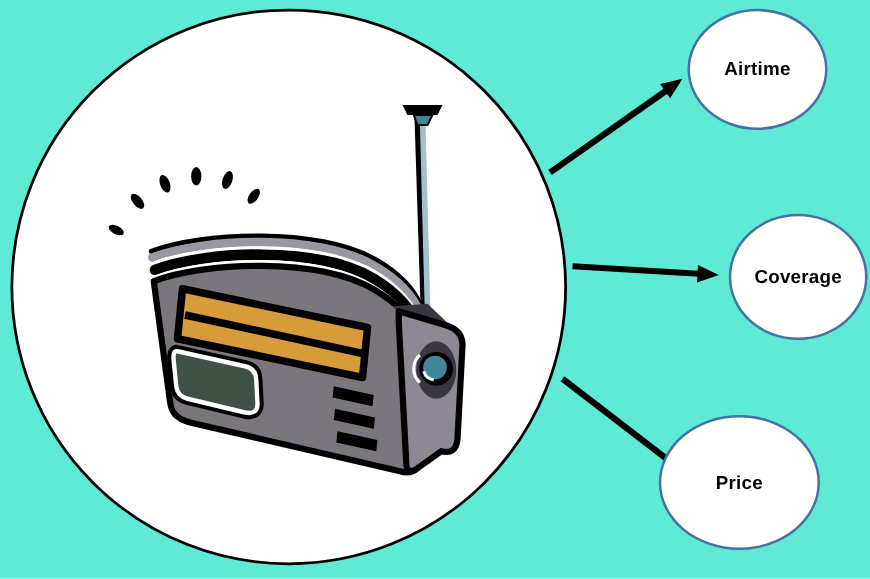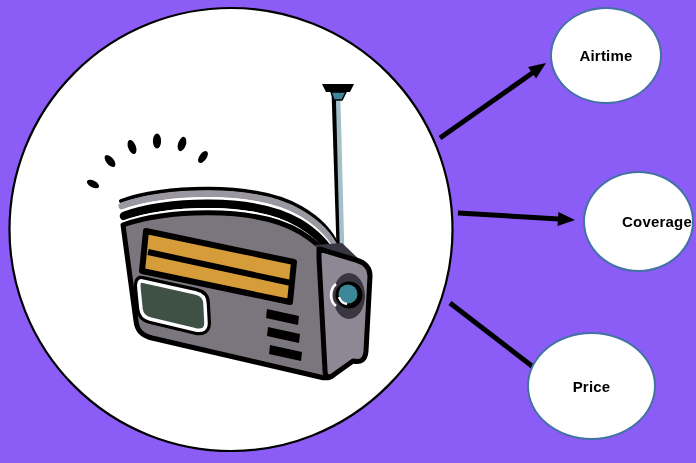--- a/index.html
+++ b/index.html
@@ -1,19 +1,19 @@
 <!DOCTYPE html>
 <html><head>
 <meta charset="utf-8">
 <style>
   html,body{margin:0;padding:0;background:#fff;}
   #canvas{
     position:relative;
     width:696px;height:463px;
-    background:#8b5cf6;
+    background:#5eead4;
     font-family:"Liberation Sans", sans-serif;
     overflow:hidden;
   }
   #gfx{position:absolute;left:0;top:0;}
   .node{
     position:absolute;
     background:#ffffff;
     border:2px solid #4472a4;
     border-radius:50%;
     display:flex;align-items:center;justify-content:center;
@@ -114,21 +114,21 @@
     <g>
       <line x1="450" y1="303" x2="541" y2="373" stroke-width="5" stroke="#000000"></line>
       <polygon points="553,383 535.3,378.1 543.9,367.1" fill="#000000"></polygon>
     </g>
   </svg>
 
   <div class="node" id="node-airtime" style="border-color: rgb(68, 114, 164);">
     <span>Airtime</span>
   </div>
 
-  <div class="node" id="node-coverage" style="border-color: rgb(68, 114, 164); justify-content: flex-end;">
+  <div class="node" id="node-coverage" style="border-color: rgb(68, 114, 164);">
     <span>Coverage</span>
   </div>
 
   <div class="node" id="node-price" style="border-color: rgb(68, 114, 164);">
     <span>Price</span>
   </div>
 
 </div>
 
 </body></html>

